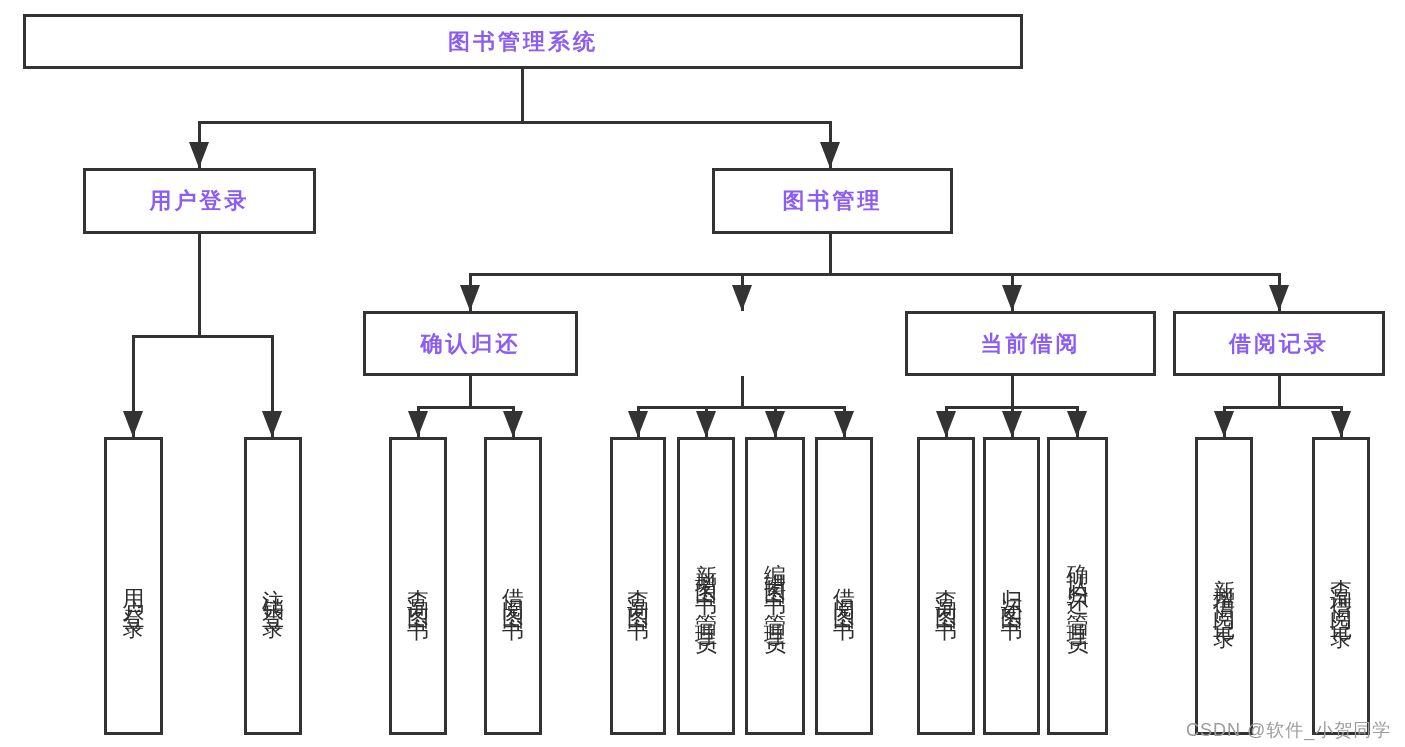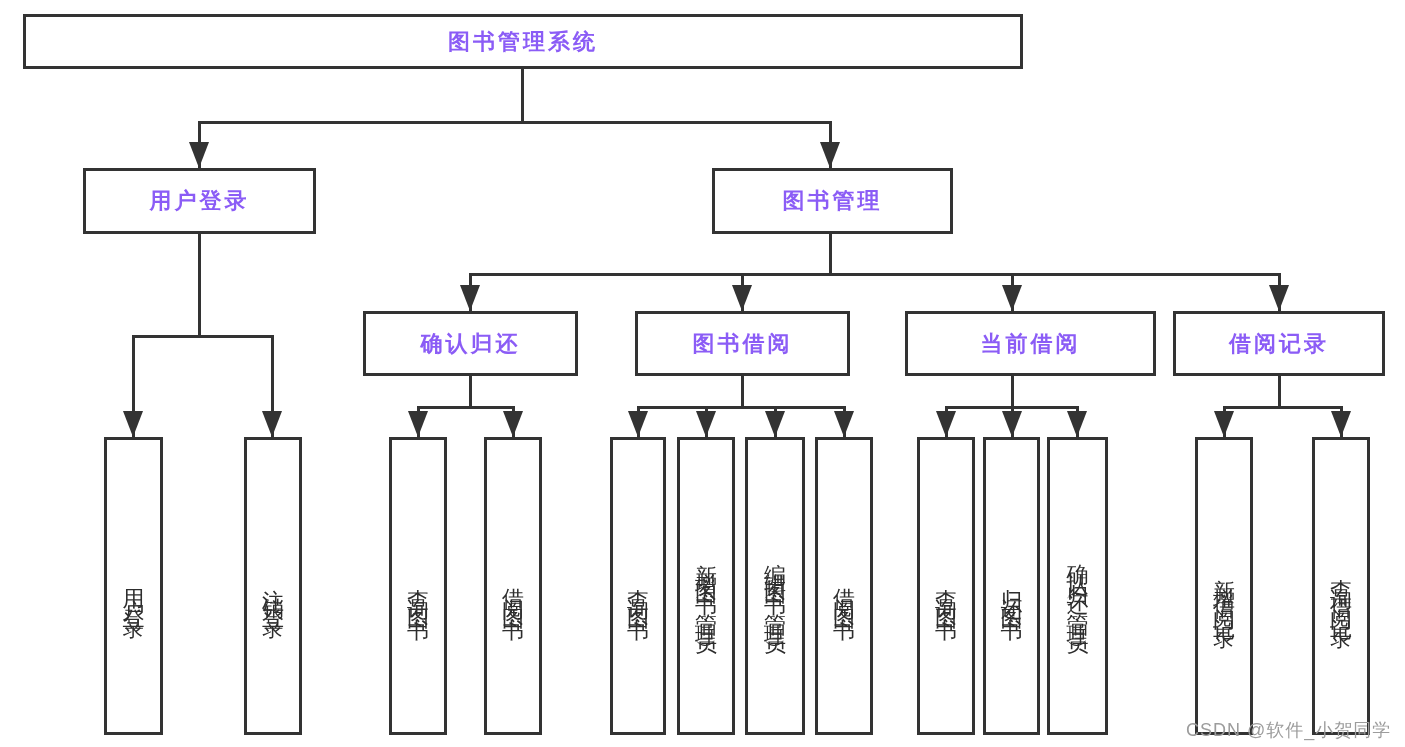--- a/index.html
+++ b/index.html
@@ -70,23 +70,20 @@
   <div class="ah" style="left:460px;top:285px"></div>
   <div class="vl" style="left:741px;top:273px;height:38px"></div>
   <div class="ah" style="left:732px;top:285px"></div>
   <div class="vl" style="left:1011px;top:273px;height:38px"></div>
   <div class="ah" style="left:1002px;top:285px"></div>
   <div class="vl" style="left:1278px;top:273px;height:38px"></div>
   <div class="ah" style="left:1269px;top:285px"></div>
 
   <div class="node" style="left:363px;top:311px;width:215px;height:65px">
     <span class="hlabel">确认归还</span>
-  </div>
-  <div class="node" style="left:635px;top:311px;width:215px;height:65px">
-    <span class="hlabel">图书借阅</span>
   </div>
   <div class="node" style="left:905px;top:311px;width:251px;height:65px">
     <span class="hlabel">当前借阅</span>
   </div>
   <div class="node" style="left:1173px;top:311px;width:212px;height:65px">
     <span class="hlabel">借阅记录</span>
   </div>
 
   <div class="vl" style="left:469px;top:376px;height:33px"></div>
   <div class="hl" style="left:417px;top:406px;width:98px"></div>

